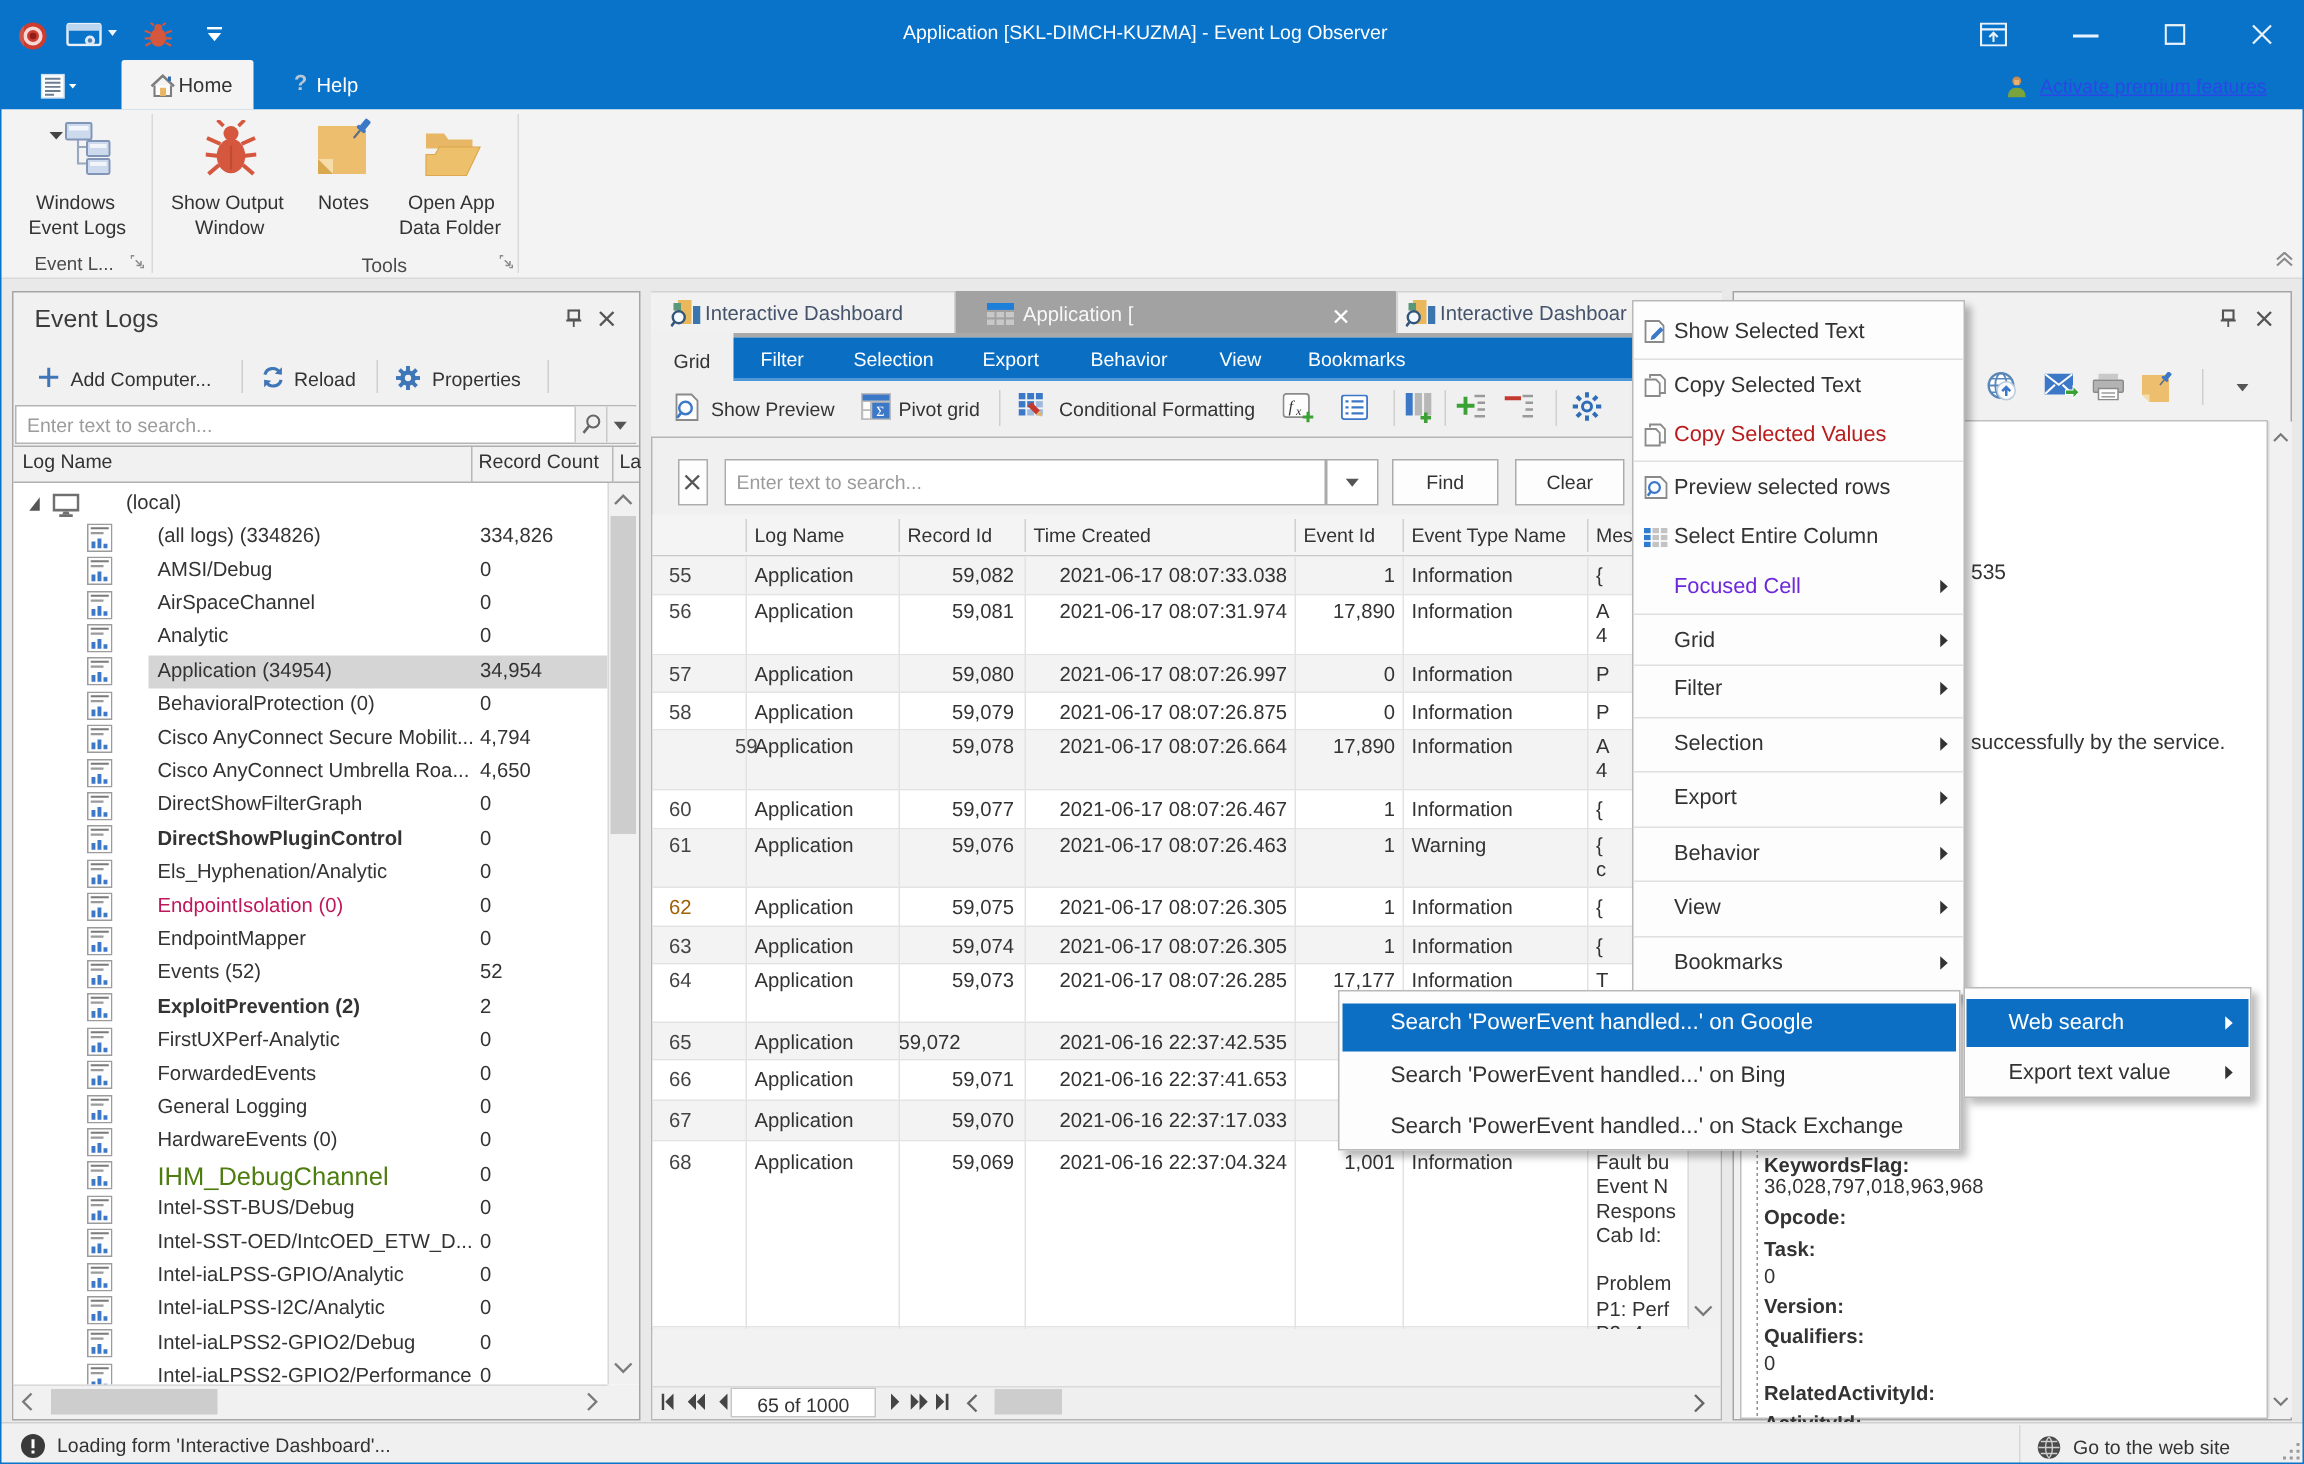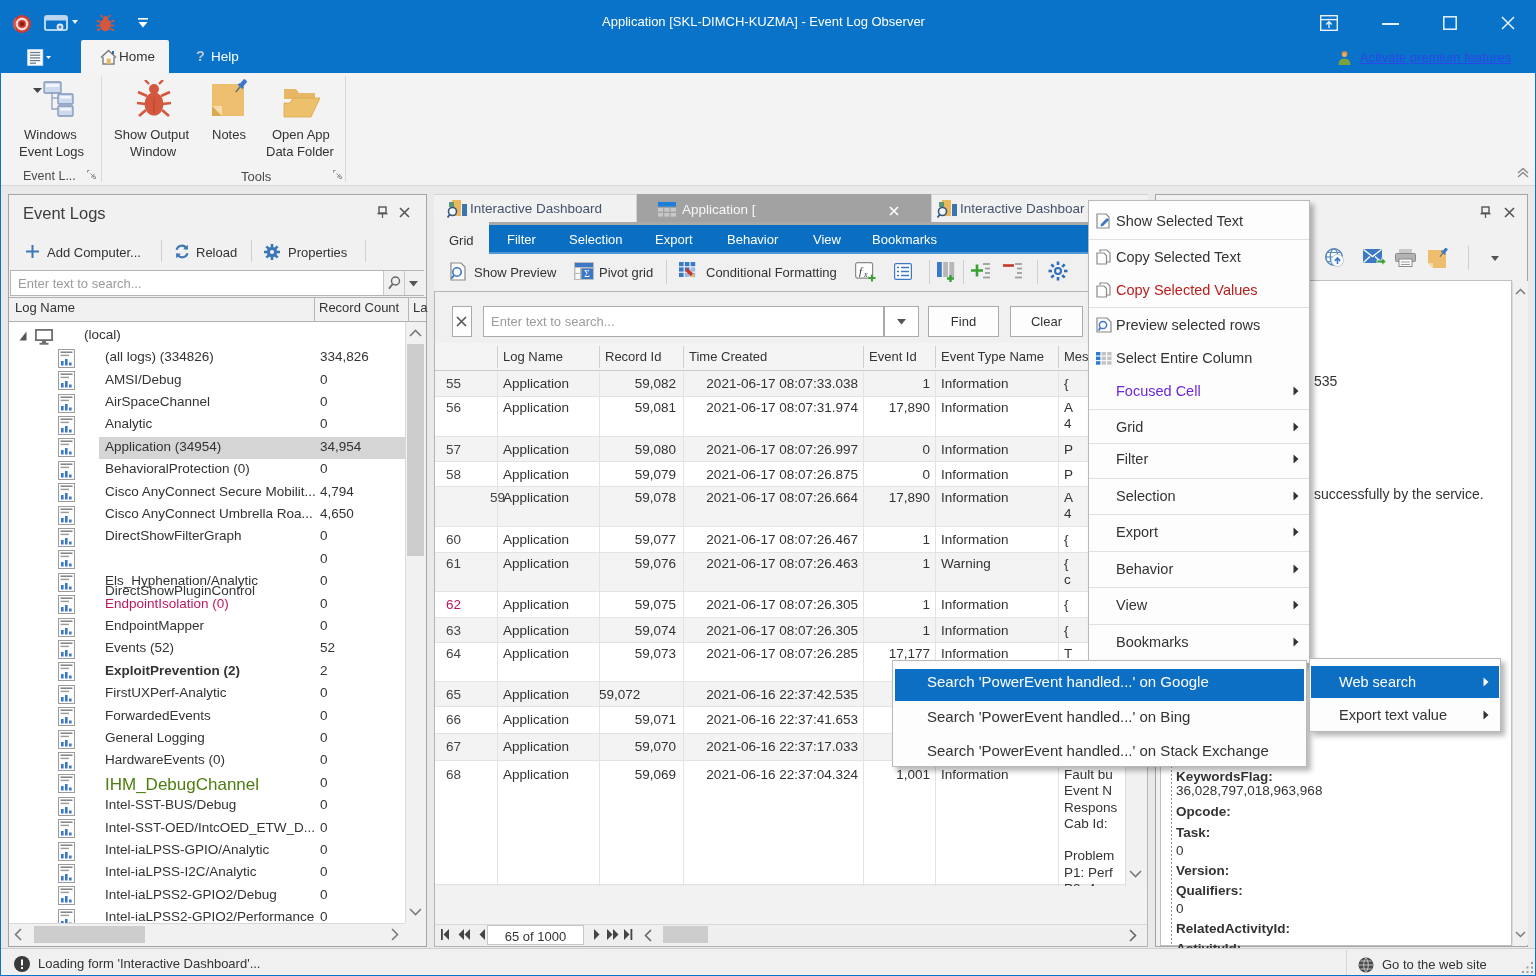--- a/index.html
+++ b/index.html
@@ -308,21 +308,21 @@
 <svg style="left:58px;top:550px" width="17" height="19" viewBox="0 0 17 19">
     <rect x="0.5" y="0.5" width="16" height="18" fill="#fdfdfd" stroke="#9b9b9b" stroke-width="1"></rect>
     <line x1="2.5" y1="3.2" x2="14.5" y2="3.2" stroke="#7a7a7a" stroke-width="1.4"></line>
     <line x1="2.5" y1="6.4" x2="11" y2="6.4" stroke="#9a9a9a" stroke-width="1.4"></line>
     <g fill="#3c78c8">
       <rect x="3" y="12" width="2.6" height="4.5"></rect>
       <rect x="7" y="10" width="2.6" height="6.5"></rect>
       <rect x="11" y="13.5" width="2.6" height="3"></rect>
     </g>
   </svg>
-<div class="tx" style="left:105px;top:552px;font-size:13.5px;color:#333;font-weight:normal;margin-top:32px;">DirectShowPluginControl</div>
+<div class="tx" style="left:105px;top:552px;font-size:13.5px;color:#333;font-weight:bold;">DirectShowPluginControl</div>
 <div class="tx" style="left:320px;top:552px;font-size:13.5px;color:#333;font-weight:normal;">0</div>
 <svg style="left:58px;top:573px" width="17" height="19" viewBox="0 0 17 19">
     <rect x="0.5" y="0.5" width="16" height="18" fill="#fdfdfd" stroke="#9b9b9b" stroke-width="1"></rect>
     <line x1="2.5" y1="3.2" x2="14.5" y2="3.2" stroke="#7a7a7a" stroke-width="1.4"></line>
     <line x1="2.5" y1="6.4" x2="11" y2="6.4" stroke="#9a9a9a" stroke-width="1.4"></line>
     <g fill="#3c78c8">
       <rect x="3" y="12" width="2.6" height="4.5"></rect>
       <rect x="7" y="10" width="2.6" height="6.5"></rect>
       <rect x="11" y="13.5" width="2.6" height="3"></rect>
     </g>
@@ -743,21 +743,21 @@
 <div class="ab" style="left:1064px;top:532px;width:61px;height:22px;overflow:hidden;font-size:13.5px;line-height:16.3px;white-space:nowrap">{</div>
 <div class="ab" style="left:435px;top:553px;width:690px;height:39px;background:#f3f3f3;border-bottom:1px solid #e3e3e3"></div>
 <div class="tx" style="left:446px;top:557px;font-size:13.5px;color:#444;font-weight:normal;">61</div>
 <div class="tx" style="left:503px;top:557px;font-size:13.5px;color:#333;font-weight:normal;">Application</div>
 <div class="tx" style="left:599px;top:557px;width:77px;text-align:right;font-size:13.5px">59,076</div>
 <div class="tx" style="left:683px;top:557px;width:175px;text-align:right;font-size:13.5px">2021-06-17 08:07:26.463</div>
 <div class="tx" style="left:863px;top:557px;width:67px;text-align:right;font-size:13.5px">1</div>
 <div class="tx" style="left:941px;top:557px;font-size:13.5px;color:#333;font-weight:normal;">Warning</div>
 <div class="ab" style="left:1064px;top:556px;width:61px;height:37px;overflow:hidden;font-size:13.5px;line-height:16.3px;white-space:nowrap">{<br>c</div>
 <div class="ab" style="left:435px;top:592px;width:690px;height:26px;background:#ffffff;border-bottom:1px solid #e3e3e3"></div>
-<div class="tx" style="left:446px;top:598px;font-size:13.5px;color:#be185d;font-weight:normal;">62</div>
+<div class="tx" style="left:446px;top:598px;font-size:13.5px;color:#a16207;font-weight:normal;">62</div>
 <div class="tx" style="left:503px;top:598px;font-size:13.5px;color:#333;font-weight:normal;">Application</div>
 <div class="tx" style="left:599px;top:598px;width:77px;text-align:right;font-size:13.5px">59,075</div>
 <div class="tx" style="left:683px;top:598px;width:175px;text-align:right;font-size:13.5px">2021-06-17 08:07:26.305</div>
 <div class="tx" style="left:863px;top:598px;width:67px;text-align:right;font-size:13.5px">1</div>
 <div class="tx" style="left:941px;top:598px;font-size:13.5px;color:#333;font-weight:normal;">Information</div>
 <div class="ab" style="left:1064px;top:597px;width:61px;height:22px;overflow:hidden;font-size:13.5px;line-height:16.3px;white-space:nowrap">{</div>
 <div class="ab" style="left:435px;top:618px;width:690px;height:25px;background:#f3f3f3;border-bottom:1px solid #e3e3e3"></div>
 <div class="tx" style="left:446px;top:624px;font-size:13.5px;color:#444;font-weight:normal;">63</div>
 <div class="tx" style="left:503px;top:624px;font-size:13.5px;color:#333;font-weight:normal;">Application</div>
 <div class="tx" style="left:599px;top:624px;width:77px;text-align:right;font-size:13.5px">59,074</div>

